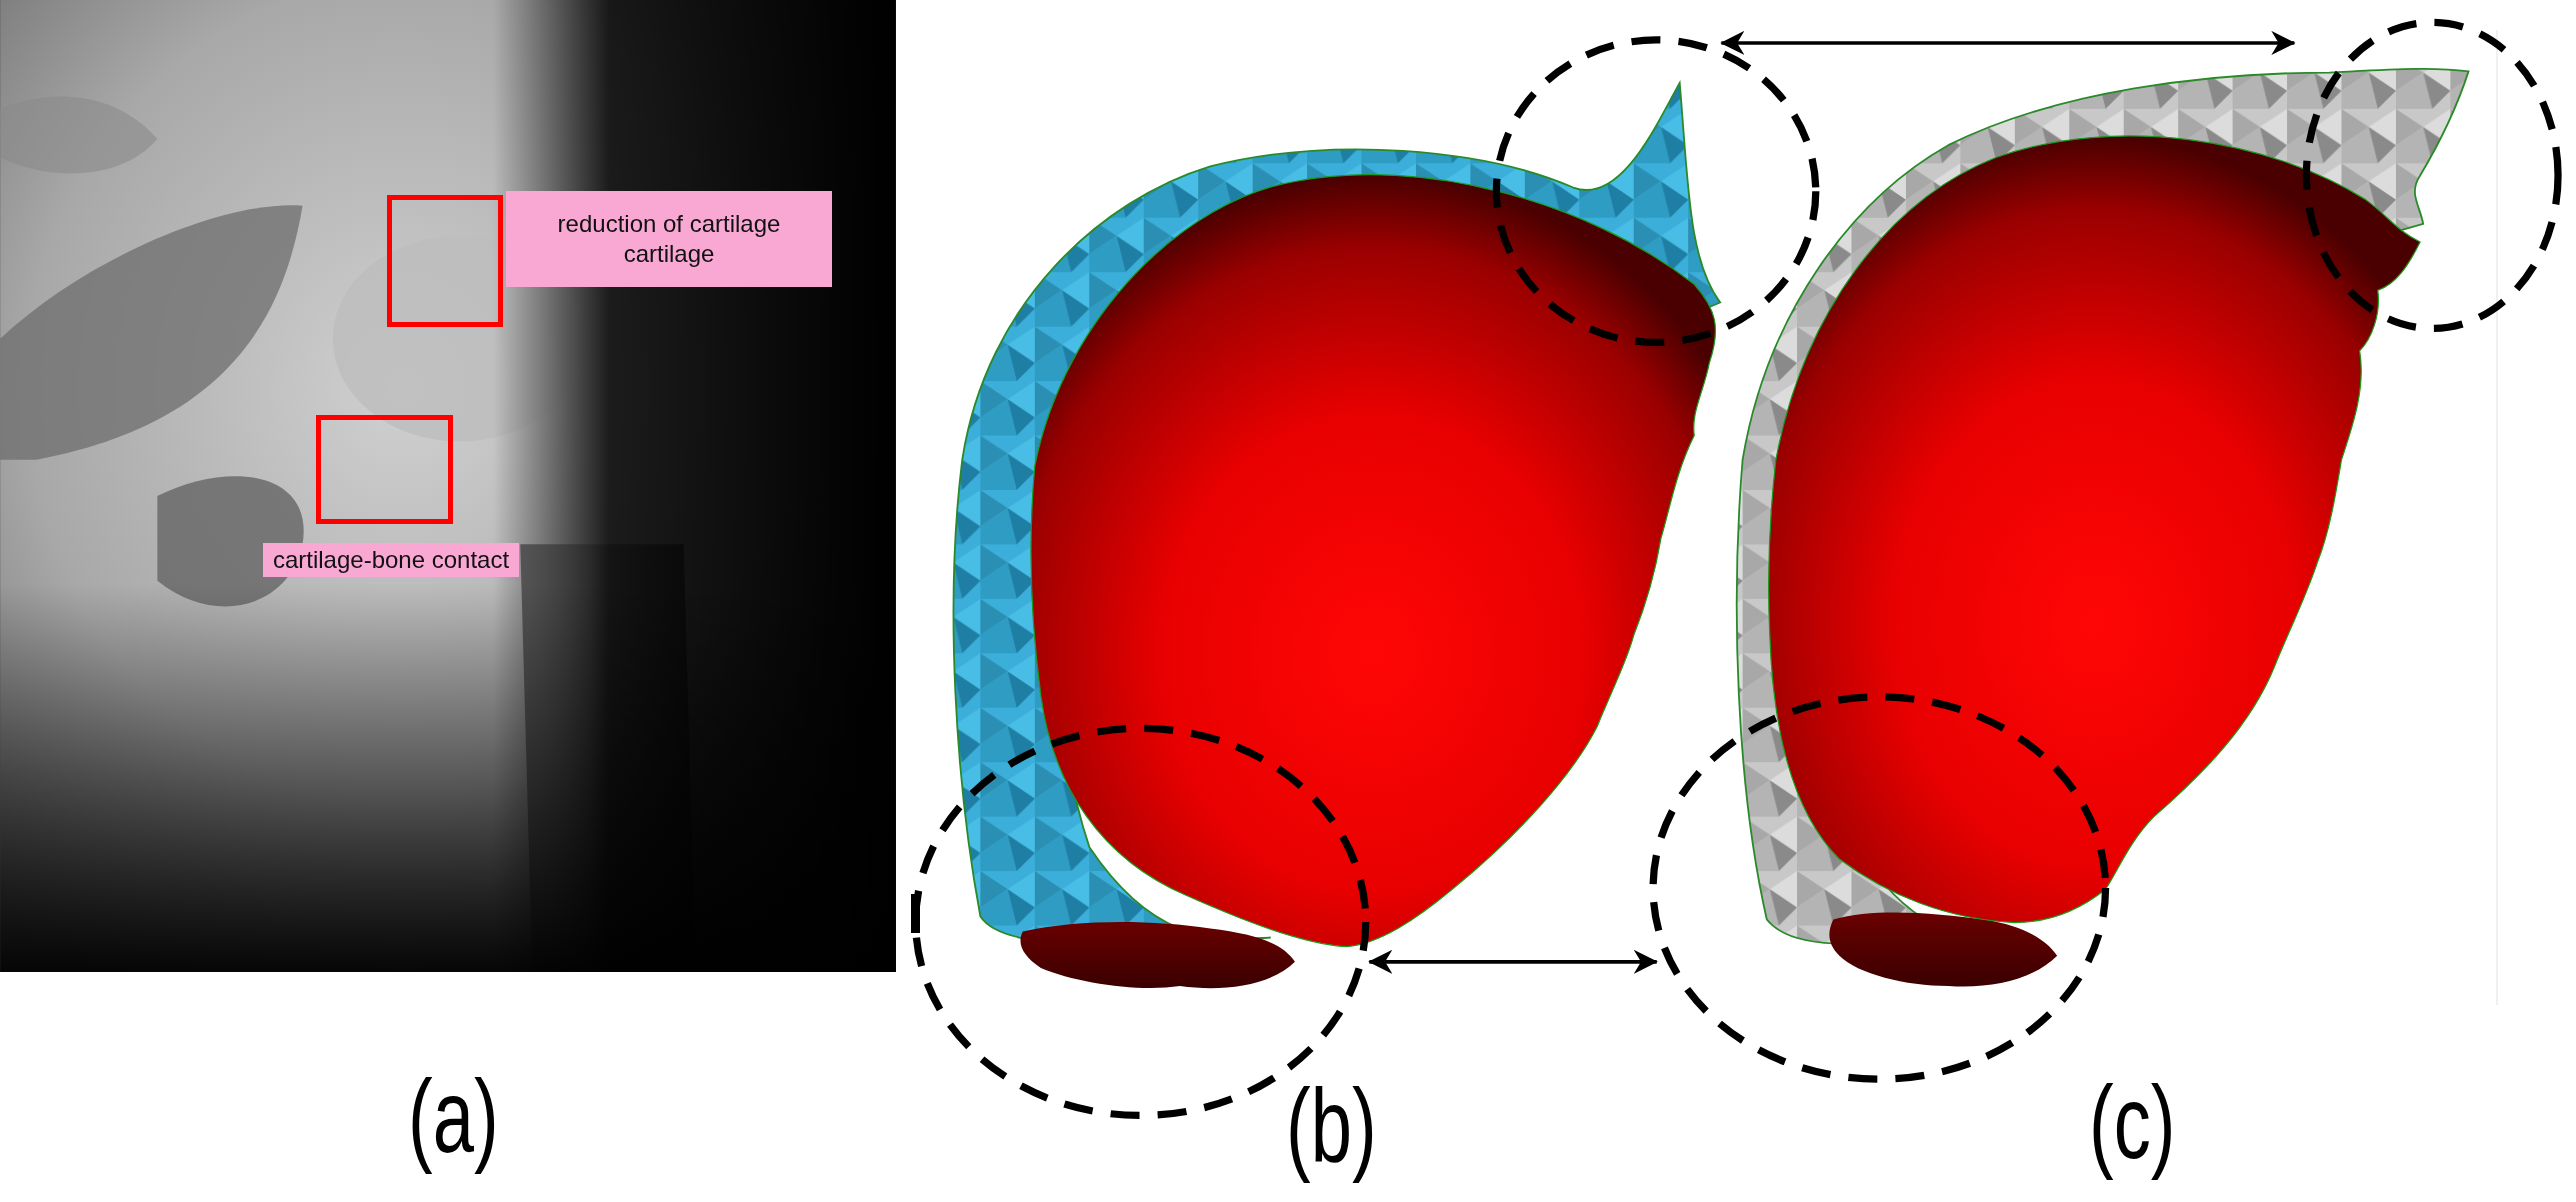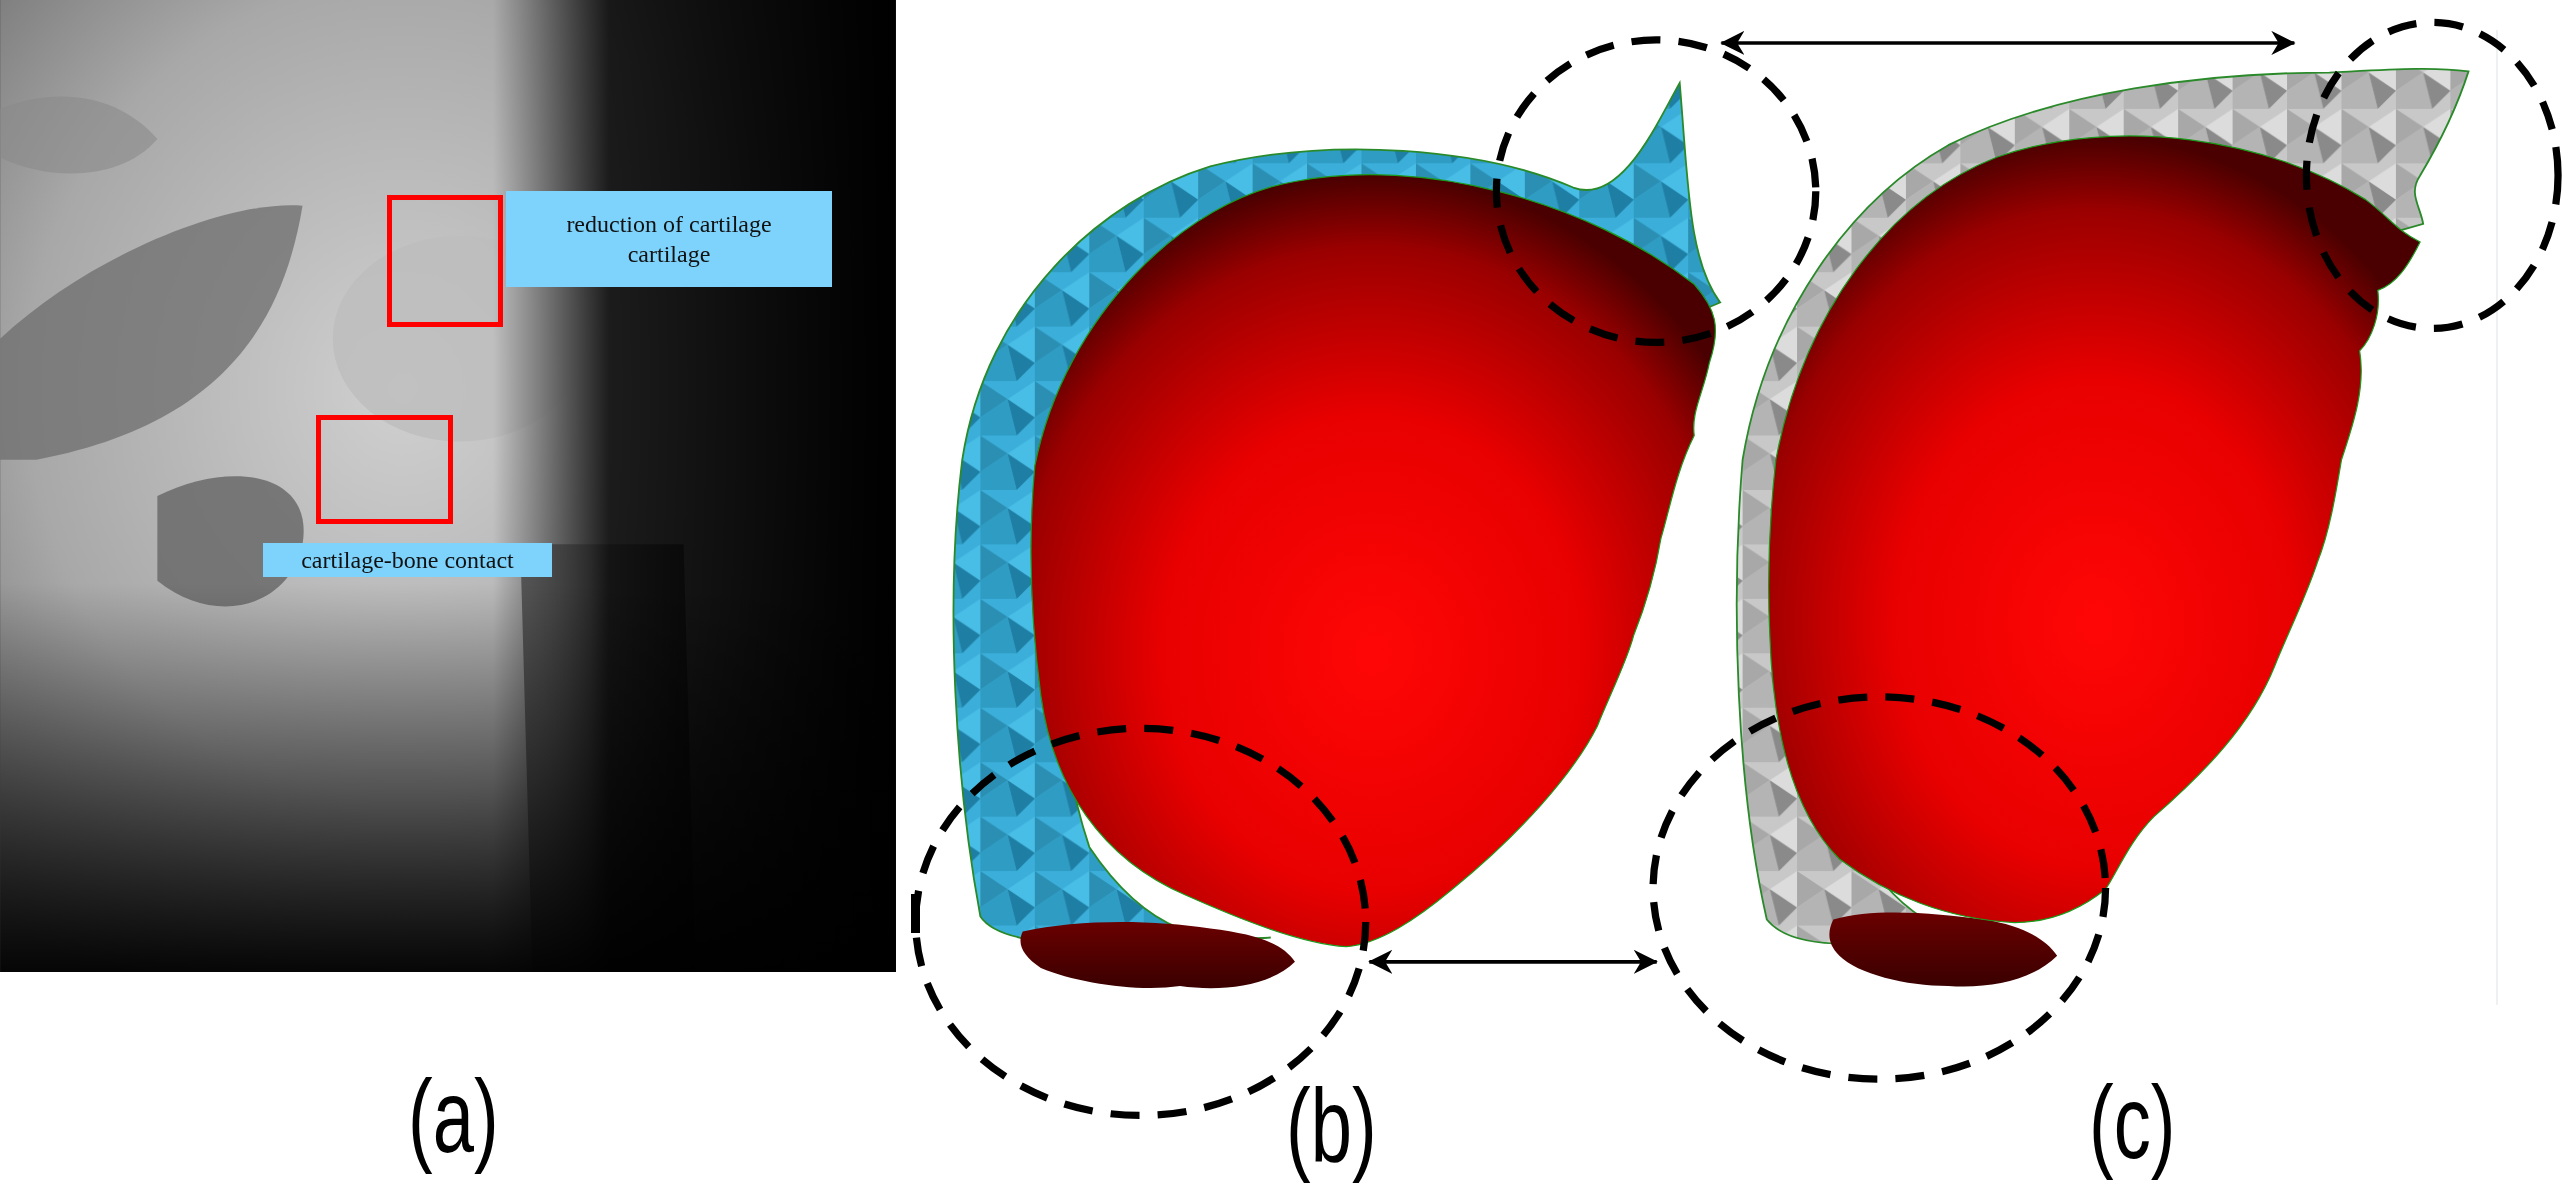--- a/index.html
+++ b/index.html
@@ -1,22 +1,22 @@
 <!DOCTYPE html>
 <html style="font-size:9.7px"><head>
 <meta charset="utf-8">
 <style>
   html, body { margin: 0; padding: 0; background: #ffffff; }
   body { width: 2576px; height: 1202px; position: relative; overflow: hidden;
          font-family: "Liberation Sans", sans-serif; }
   #xray { left: 15px; top: 35px; width: 896px; height: 972px; overflow: hidden; background: #000; }
   #xray svg { position: absolute; left: 0; top: 0; }
   .annot-box { position: absolute; border: 5.4px solid #ff0000; box-sizing: border-box; }
-  .annot-label { position: absolute; background: #7dd3fc; color: #111; text-align: center;
-                 font-family: Liberation Serif, serif; line-height: 1.25;
+  .annot-label { position: absolute; background: #f9a8d4; color: #111; text-align: center;
+                 font-family: Liberation Sans, sans-serif; line-height: 1.25;
                  display: flex; align-items: center; justify-content: center;
                  box-sizing: border-box; }
   .panel-label { position: absolute; font-family: "Liberation Sans", sans-serif;
                  color: #000; font-size: 103px; line-height: 1; transform: scaleX(0.72);
                  transform-origin: left top; white-space: nowrap; }
   #overlay { position: absolute; left: 0; top: 0; pointer-events: none; }
   #meshes { position: absolute; left: 0; top: 0; }
   .notch { position: absolute; background: #000; }
   .panel-border { position: absolute; background: #eef0f2; }
 </style>
@@ -62,21 +62,21 @@
     <rect x="0" y="0" width="1481" height="1607" fill="url(#gBottom)"></rect>
   </svg>
 
   <div class="annot-box" style="left:387px; top:195px; width:116px; height:132px;"></div>
   <div class="annot-label" style="left:506px; top:191px; width:326px; height:96px; font-size:24px; flex-direction:column;">
     <span>reduction of cartilage</span>
     <span>cartilage</span>
   </div>
 
   <div class="annot-box" style="left:316px; top:415px; width:137px; height:109px;"></div>
-  <div class="annot-label" style="left:263px; top:543px; width:289px; height:34px; font-size:24px;">
+  <div class="annot-label" style="left:263px; top:543px; width:256px; height:34px; font-size:24px;">
     <span>cartilage-bone contact</span>
   </div>
 </div>
 
 <div class="notch" style="left:911px; top:894px; width:8.5px; height:39px;"></div>
 <div class="panel-border" style="left:2496px; top:30px; width:1.8px; height:975px;"></div>
 
 <svg id="meshes" width="2576" height="1202" viewBox="0 0 4257 1987">
   <defs>
     <radialGradient id="gRed" cx="0.5" cy="0.62" r="0.62">

